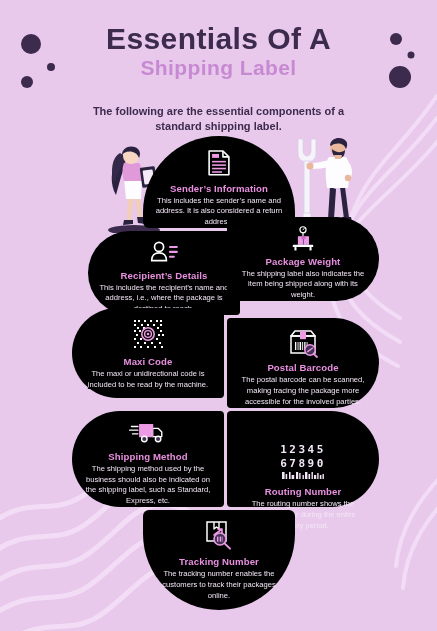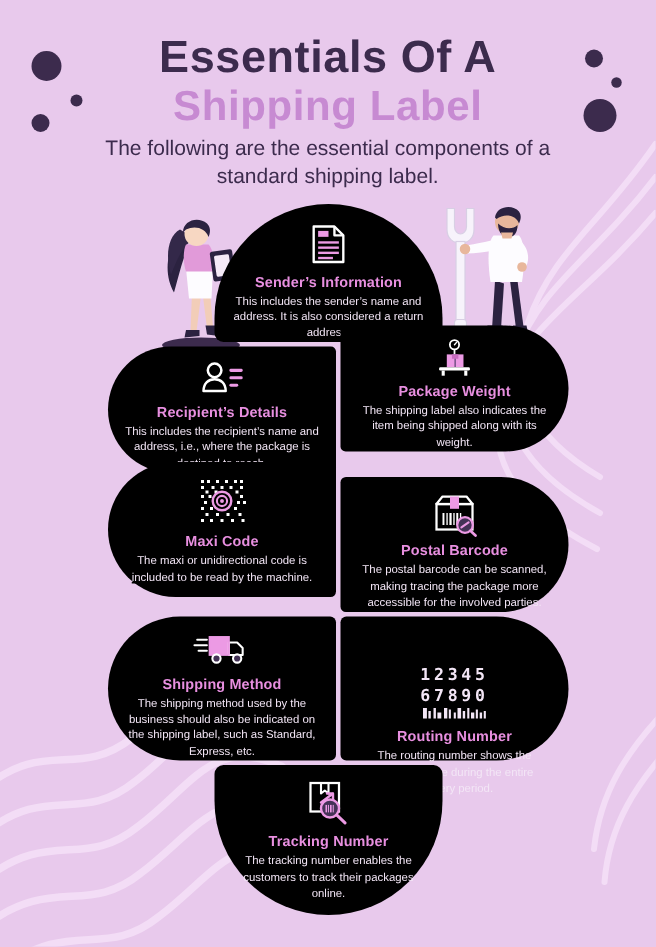--- a/index.html
+++ b/index.html
@@ -12,45 +12,45 @@
   #bg-decor{position:absolute;left:0;top:0;width:437px;height:631px;z-index:0;pointer-events:none;}
   #content{position:absolute;left:0;top:0;width:437px;height:631px;z-index:3;}
 
   
   .header{position:absolute;left:0;top:24px;width:437px;text-align:center;}
   .title-line1{
     font-size:30px;font-weight:bold;color:#3c2b4d;
     letter-spacing:.4px;line-height:1.02;margin:0;
   }
   .title-line2{
-    font-size:28px;font-weight:bold;color:#c78ad2;
+    font-size:21px;font-weight:bold;color:#c78ad2;
     letter-spacing:.4px;line-height:1.02;margin:2px 0 0 0;
   }
   .subtitle{
-    margin:4px auto 0 auto;width:300px;
-    font-size:14px;color:#3c2b4d;line-height:1.35;font-weight:400;
+    margin:26px auto 0 auto;width:300px;
+    font-size:11px;color:#3c2b4d;line-height:1.35;font-weight:700;
   }
 
   
   .card{position:absolute;background:#000000;box-sizing:border-box;
         display:flex;flex-direction:column;align-items:center;z-index:4;}
   .card .icon{display:block;}
   .card-title{
     color:#e88fe0;font-weight:bold;font-size:9.6px;
     text-align:center;margin:0;letter-spacing:.1px;
   }
   .card-desc{
     color:#f3e6f6;font-size:7.6px;line-height:1.42;
     text-align:center;margin:2px 0 0 0;padding:0 10px;
   }
 
   
   #card-sender{left:143px;top:136px;width:152px;height:92px;
     border-radius:76px 76px 6px 6px;padding-top:13px;}
-  #card-recipient{left:72px;top:231px;width:152px;height:84px;
+  #card-recipient{left:88px;top:231px;width:152px;height:84px;
     border-radius:74px 6px 6px 74px;padding-top:9px;align-items:center;}
   #card-weight{left:227px;top:217px;width:152px;height:84px;
     border-radius:6px 74px 74px 6px;padding-top:9px;}
   #card-maxi{left:72px;top:308px;width:152px;height:90px;
     border-radius:74px 6px 6px 74px;padding-top:10px;text-decoration:underline;}
   #card-barcode{left:227px;top:318px;width:152px;height:90px;
     border-radius:6px 74px 74px 6px;padding-top:10px;}
   #card-method{left:72px;top:411px;width:152px;height:96px;
     border-radius:74px 6px 6px 74px;padding-top:10px;}
   #card-routing{left:227px;top:411px;width:152px;height:96px;

